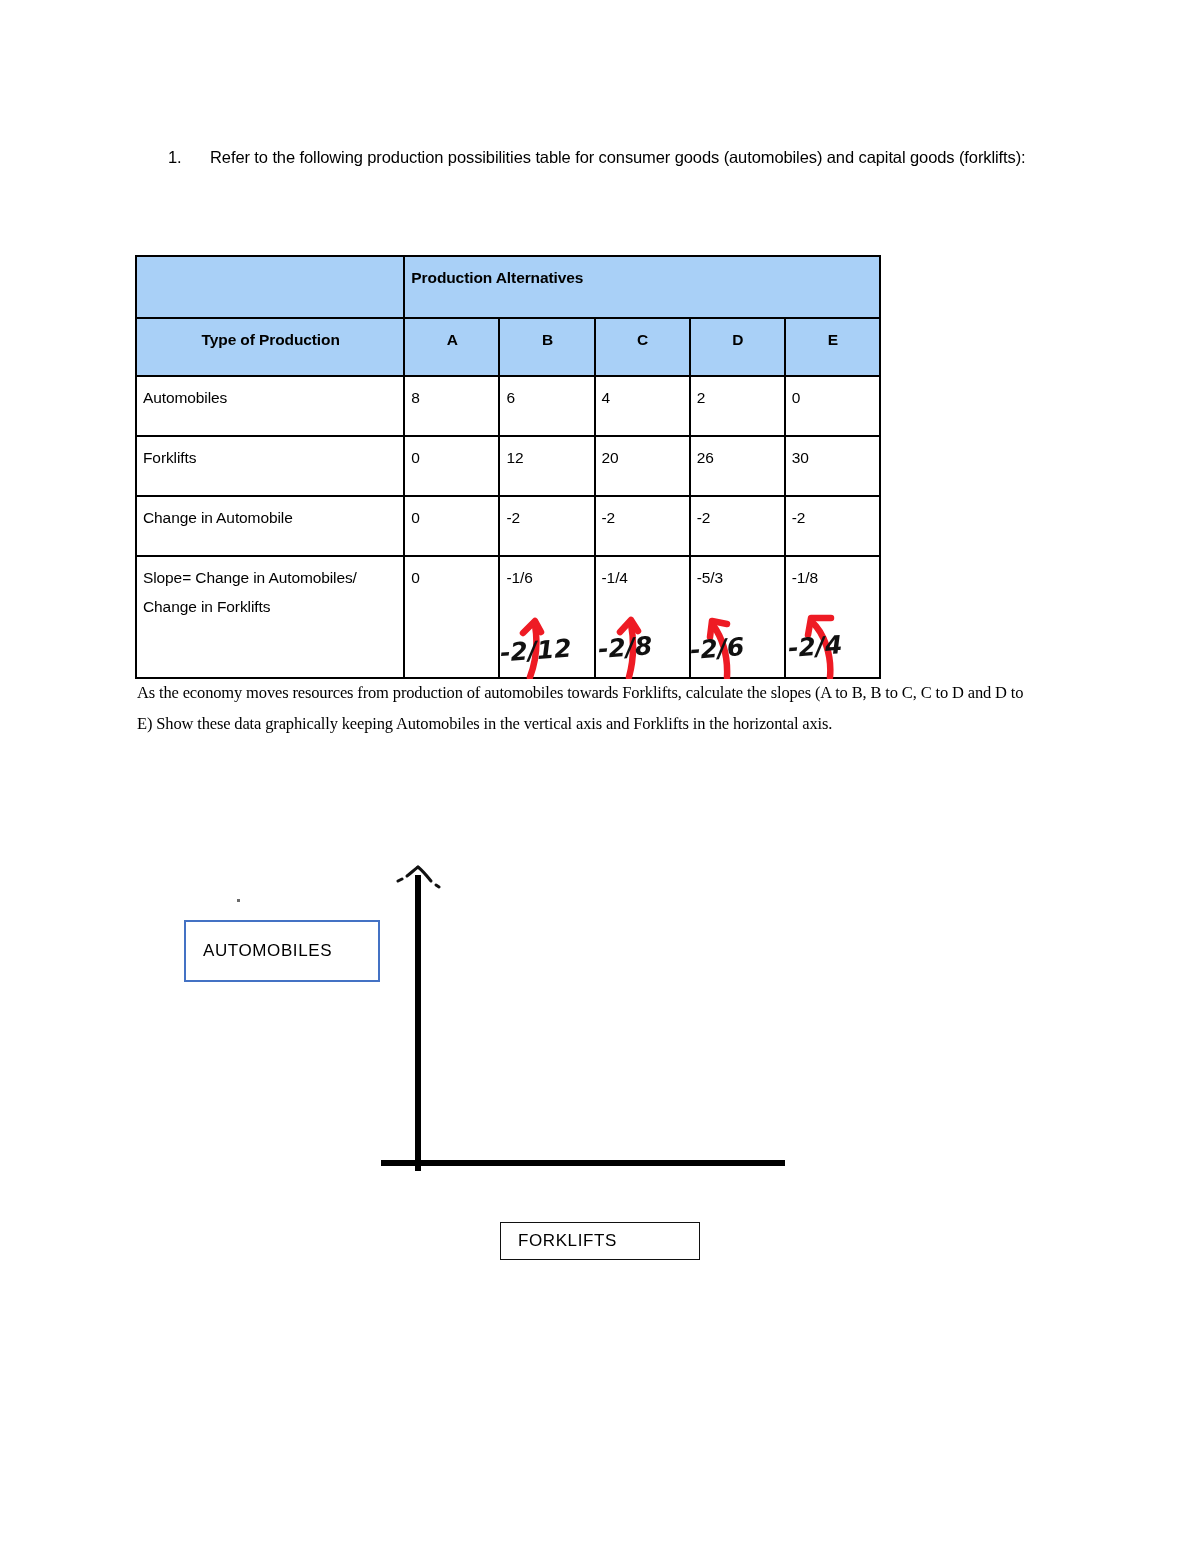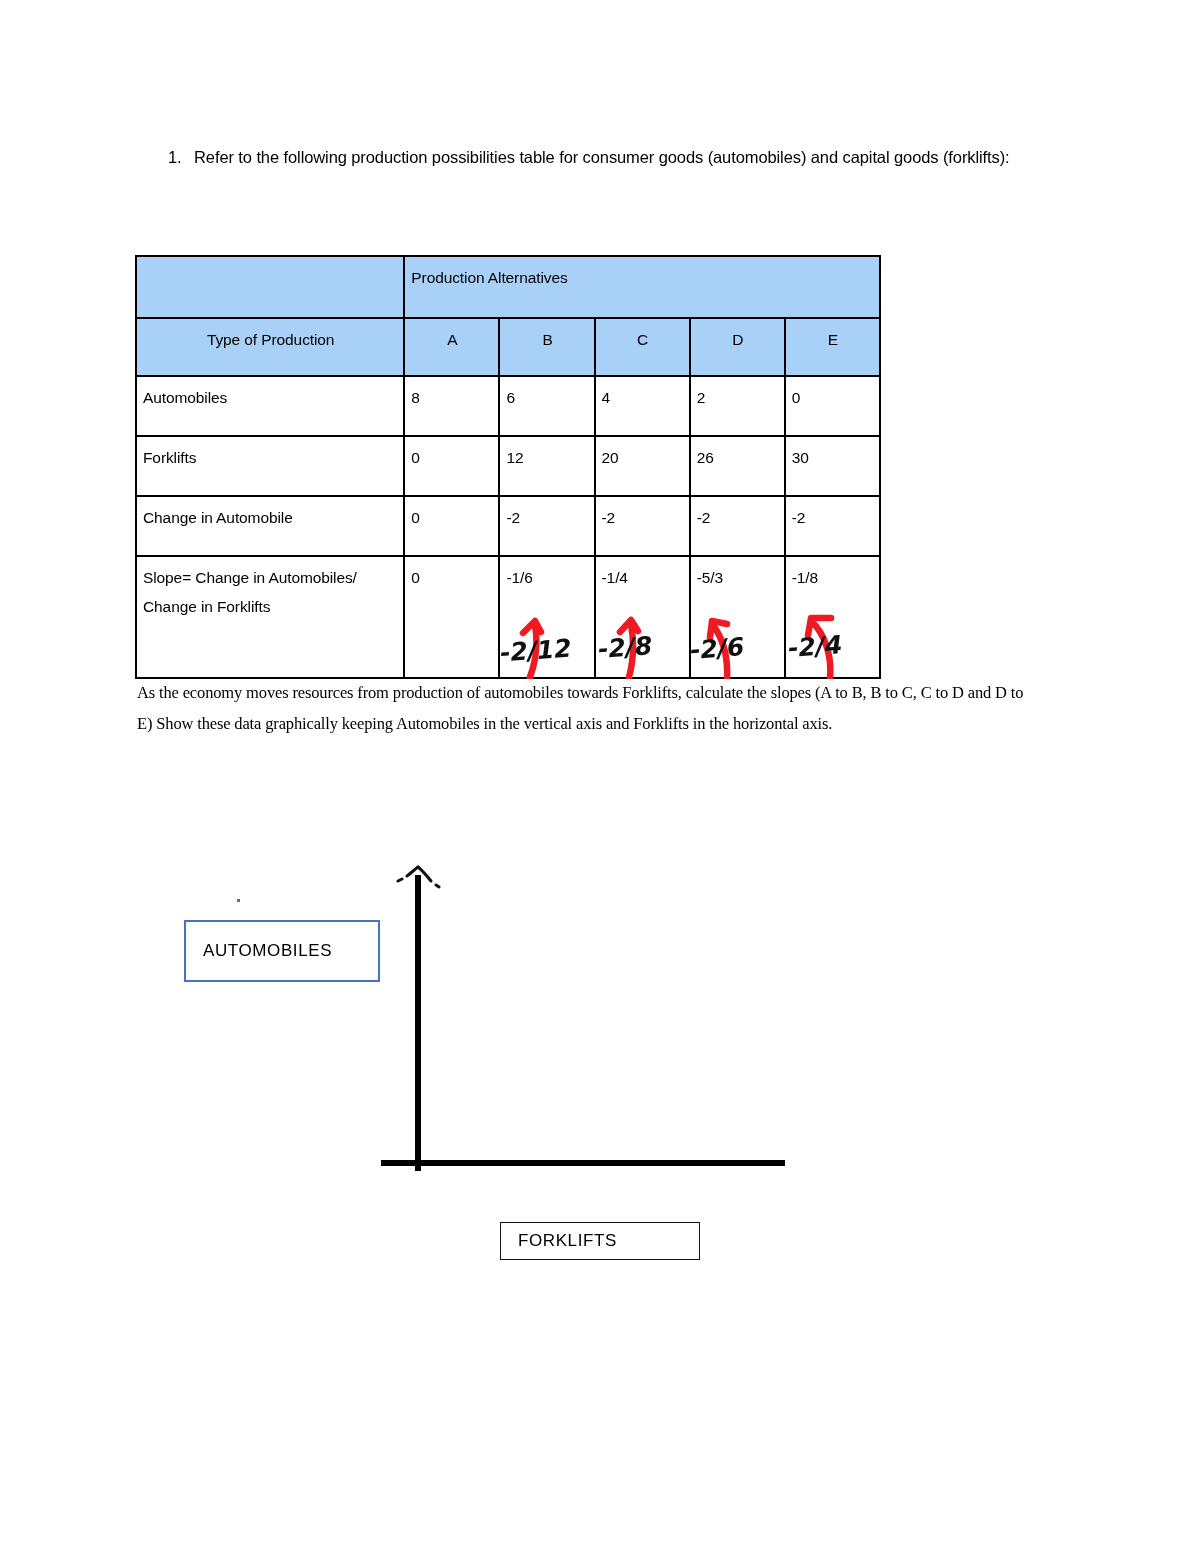--- a/index.html
+++ b/index.html
@@ -30,21 +30,21 @@
     letter-spacing: -0.1px;
   }
   .q-number {
     position: absolute;
     left: 0;
     top: 0;
     width: 38px;
     font-size: 16.5px;
   }
   .q-text {
-    margin-left: 26px;
+    margin-left: 42px;
     display: block;
   }
 
   
   .ppf-table {
     position: absolute;
     left: 135px;
     top: 255px;
     width: 746px;
     border-collapse: collapse;
@@ -55,21 +55,21 @@
   .ppf-table td {
     border: 2.2px solid #000000;
     padding: 6px 5px 6px 6px;
     vertical-align: top;
     background: #ffffff;
     line-height: 29px;
     height: 38px;
   }
   .ppf-table td.hdr {
     background: #a9d0f7;
-    font-weight: normal;
+    font-weight: bold;
   }
   .ppf-table td.hdr-plain {
     background: #a9d0f7;
   }
   .ppf-table td.lbl {
     font-weight: normal;
   }
   .ppf-table .col-label { width: 268px; }
   .ppf-table .col-val   { width: 95px; }
   .row-title td { height: 48px; }

